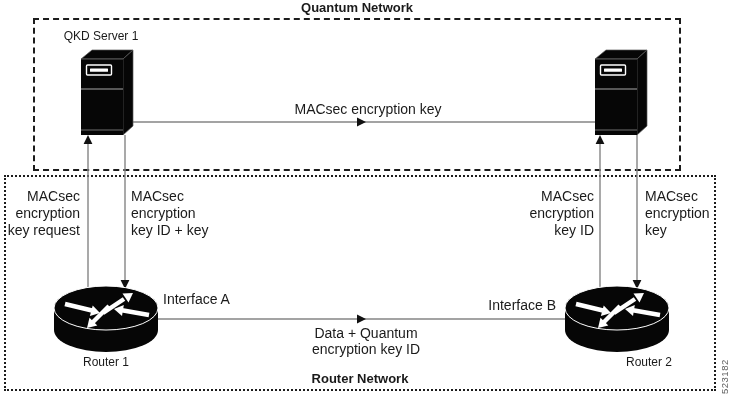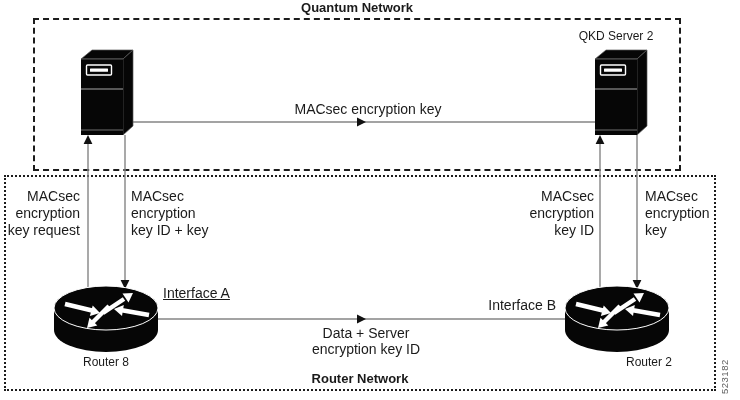--- a/index.html
+++ b/index.html
@@ -49,34 +49,34 @@
     <g fill="#111111">
       <polygon points="366,122 357,117.6 357,126.4"></polygon>
       <polygon points="366,319 357,314.6 357,323.4"></polygon>
       <polygon points="88,135 83.6,144 92.4,144"></polygon>
       <polygon points="125,289 120.6,280 129.4,280"></polygon>
       <polygon points="600,135 595.6,144 604.4,144"></polygon>
       <polygon points="637,289 632.6,280 641.4,280"></polygon>
     </g>
   </svg>
 
+  <div class="dev-label" style="left:41px;top:29px;width:120px;">QKD Server 1</div>
   <svg class="icon" style="left:80px;top:47px;" width="54" height="90" viewBox="0 0 54 90">
     <g>
       <polygon points="1,12 12,3 53,3 43,12" fill="#060606" stroke="#5a5a5a" stroke-width="0.7"></polygon>
       <polygon points="43,12 53,3 53,79 43,88" fill="#060606" stroke="#5a5a5a" stroke-width="0.7"></polygon>
       <rect x="1" y="12" width="42" height="76" fill="#060606"></rect>
       <line x1="1" y1="12" x2="43" y2="12" stroke="#6e6e6e" stroke-width="0.8"></line>
       <rect x="6.5" y="18" width="25" height="10" rx="1" fill="none" stroke="#ffffff" stroke-width="1.4"></rect>
       <rect x="10" y="21.5" width="18" height="3.2" rx="0.5" fill="#ffffff"></rect>
       <line x1="1" y1="42" x2="43" y2="42" stroke="#a8a8a8" stroke-width="1"></line>
       <line x1="1" y1="83" x2="43" y2="83" stroke="#8a8a8a" stroke-width="0.8"></line>
     </g>
   </svg>
 
-  <div class="dev-label" style="left:556px;top:29px;width:120px;">QKD Server 2</div>
   <svg class="icon" style="left:594px;top:47px;" width="54" height="90" viewBox="0 0 54 90">
     <g>
       <polygon points="1,12 12,3 53,3 43,12" fill="#060606" stroke="#5a5a5a" stroke-width="0.7"></polygon>
       <polygon points="43,12 53,3 53,79 43,88" fill="#060606" stroke="#5a5a5a" stroke-width="0.7"></polygon>
       <rect x="1" y="12" width="42" height="76" fill="#060606"></rect>
       <line x1="1" y1="12" x2="43" y2="12" stroke="#6e6e6e" stroke-width="0.8"></line>
       <rect x="6.5" y="18" width="25" height="10" rx="1" fill="none" stroke="#ffffff" stroke-width="1.4"></rect>
       <rect x="10" y="21.5" width="18" height="3.2" rx="0.5" fill="#ffffff"></rect>
       <line x1="1" y1="42" x2="43" y2="42" stroke="#a8a8a8" stroke-width="1"></line>
       <line x1="1" y1="83" x2="43" y2="83" stroke="#8a8a8a" stroke-width="0.8"></line>
@@ -93,21 +93,21 @@
       <line x1="50" y1="29" x2="71" y2="15"></line>
         <polygon points="80,9 75.5,18.6 69.5,9.4" stroke="none"></polygon>
       <line x1="12" y1="20" x2="39" y2="26.5"></line>
         <polygon points="47,29 36.9,32.1 39.7,21.5" stroke="none"></polygon>
       <line x1="96" y1="31" x2="69" y2="26.2"></line>
         <polygon points="61,25 70.8,21.1 69,31.9" stroke="none"></polygon>
       <line x1="56" y1="22" x2="39.5" y2="38.5"></line>
         <polygon points="34,44 36.5,33.7 44.3,41.5" stroke="none"></polygon>
     </g>
   </svg>
-  <div class="dev-label" style="left:56px;top:355px;width:100px;">Router 8</div>
+  <div class="dev-label" style="left:56px;top:355px;width:100px;">Router 1</div>
 
   <svg class="icon" style="left:564px;top:284px;" width="106" height="70" viewBox="0 0 106 70">
     <g>
       <ellipse cx="53" cy="46" rx="52" ry="22" fill="#060606"></ellipse>
       <rect x="1" y="24" width="104" height="22" fill="#060606"></rect>
       <ellipse cx="53" cy="24" rx="52" ry="22" fill="#060606" stroke="#ffffff" stroke-width="1"></ellipse>
     </g>
     <g stroke="#ffffff" stroke-width="4.5" fill="#ffffff">
       <line x1="50" y1="29" x2="71" y2="15"></line>
         <polygon points="80,9 75.5,18.6 69.5,9.4" stroke="none"></polygon>
@@ -127,20 +127,20 @@
 key request</div>
   <div class="lbl" style="left:131px;top:188px;width:100px;">MACsec
 encryption
 key ID + key</div>
   <div class="lbl right" style="left:494px;top:188px;width:100px;">MACsec
 encryption
 key ID</div>
   <div class="lbl" style="left:645px;top:188px;width:80px;">MACsec
 encryption
 key</div>
-  <div class="lbl single" style="left:163px;top:286px;width:80px;text-decoration:underline;">Interface A</div>
+  <div class="lbl single" style="left:163px;top:292px;width:80px;">Interface A</div>
   <div class="lbl right single" style="left:480px;top:298px;width:76px;">Interface B</div>
-  <div class="lbl center" style="left:266px;top:325px;width:200px;line-height:16px;">Data + Server
+  <div class="lbl center" style="left:266px;top:325px;width:200px;line-height:16px;">Data + Quantum
 encryption key ID</div>
 
   <div class="figure-id">523182</div>
 
 </div>
 
 </body></html>

